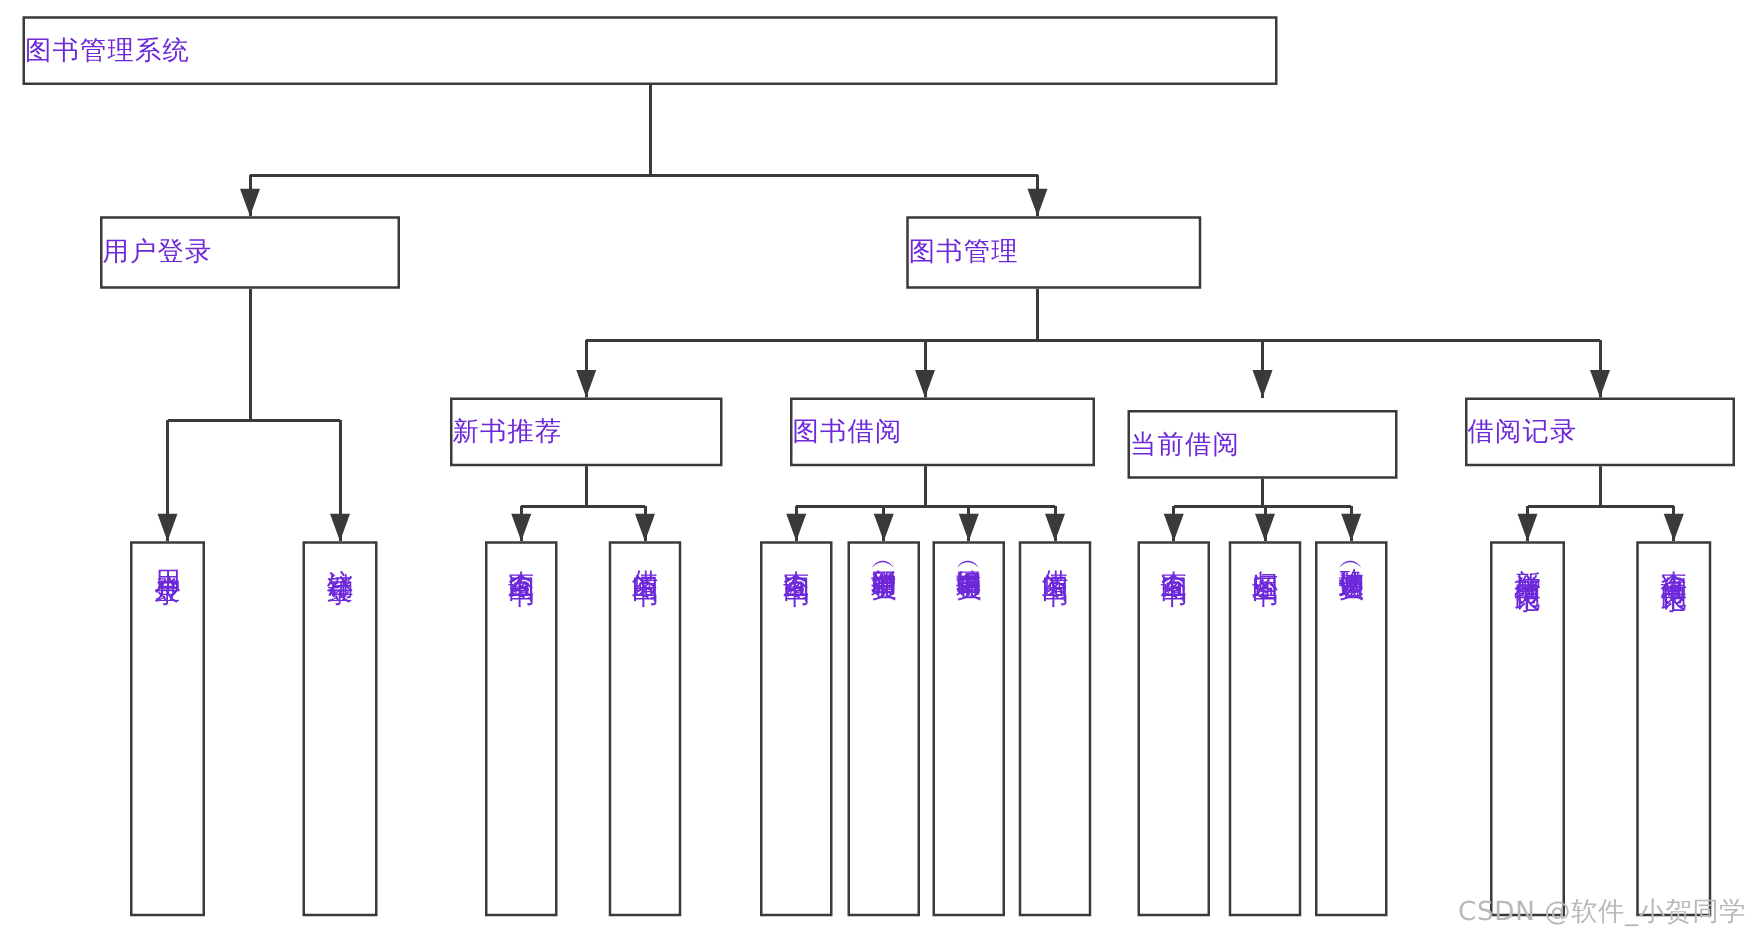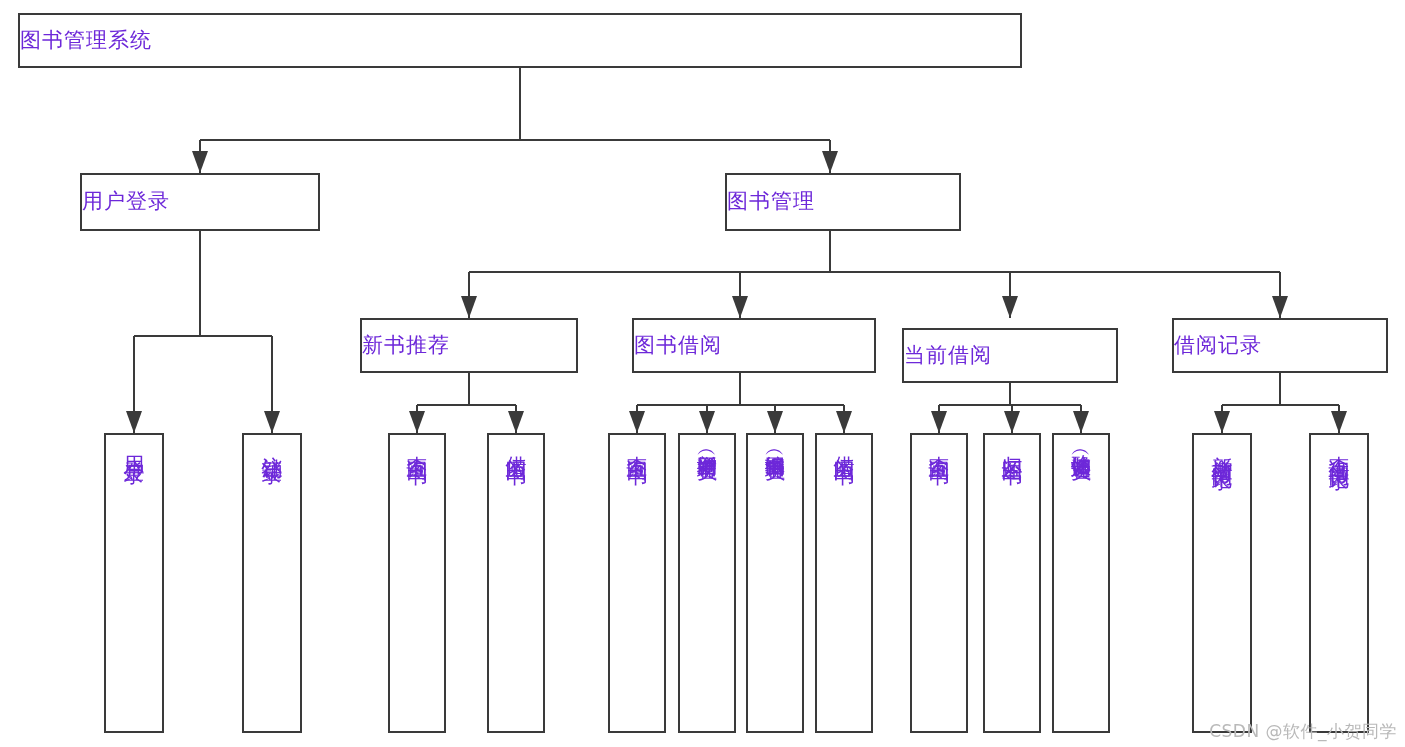--- a/index.html
+++ b/index.html
@@ -57,21 +57,21 @@
     display: block;
   }
   .node.vert.tight {
     letter-spacing: 1px;
     font-size: 20px;
   }
   #watermark {
     position: absolute;
     right: 8px;
     bottom: 4px;
-    font-size: 17px;
+    font-size: 21px;
     color: #b9b9b9;
     letter-spacing: 0.5px;
     white-space: nowrap;
     user-select: none;
   }
 </style>
 </head>
 <body>
 
 <div id="canvas">

